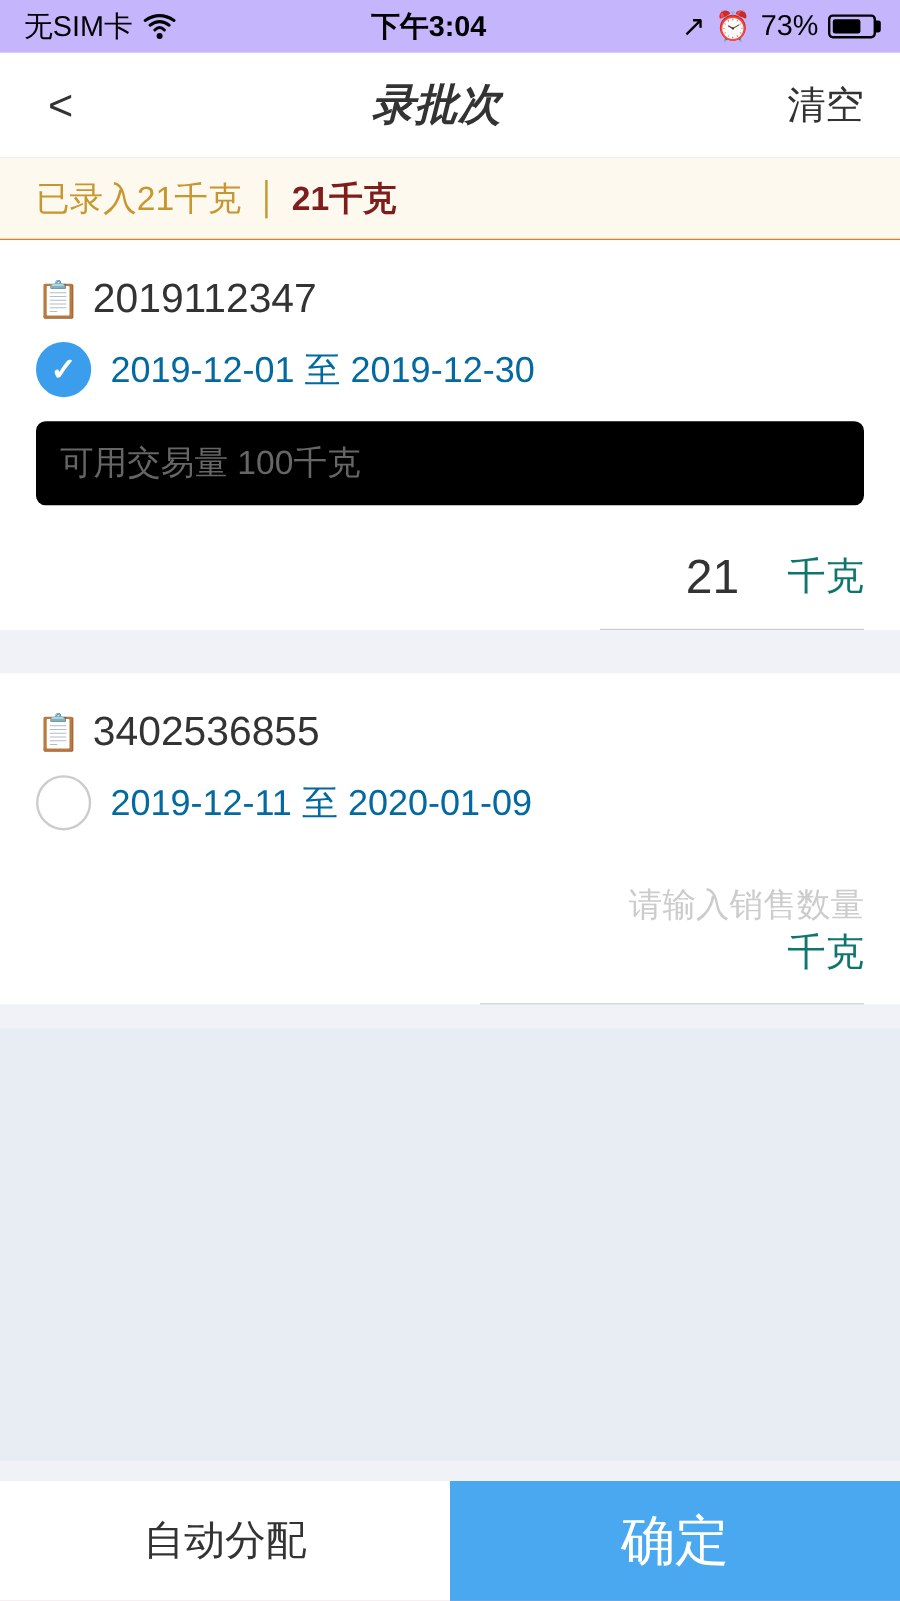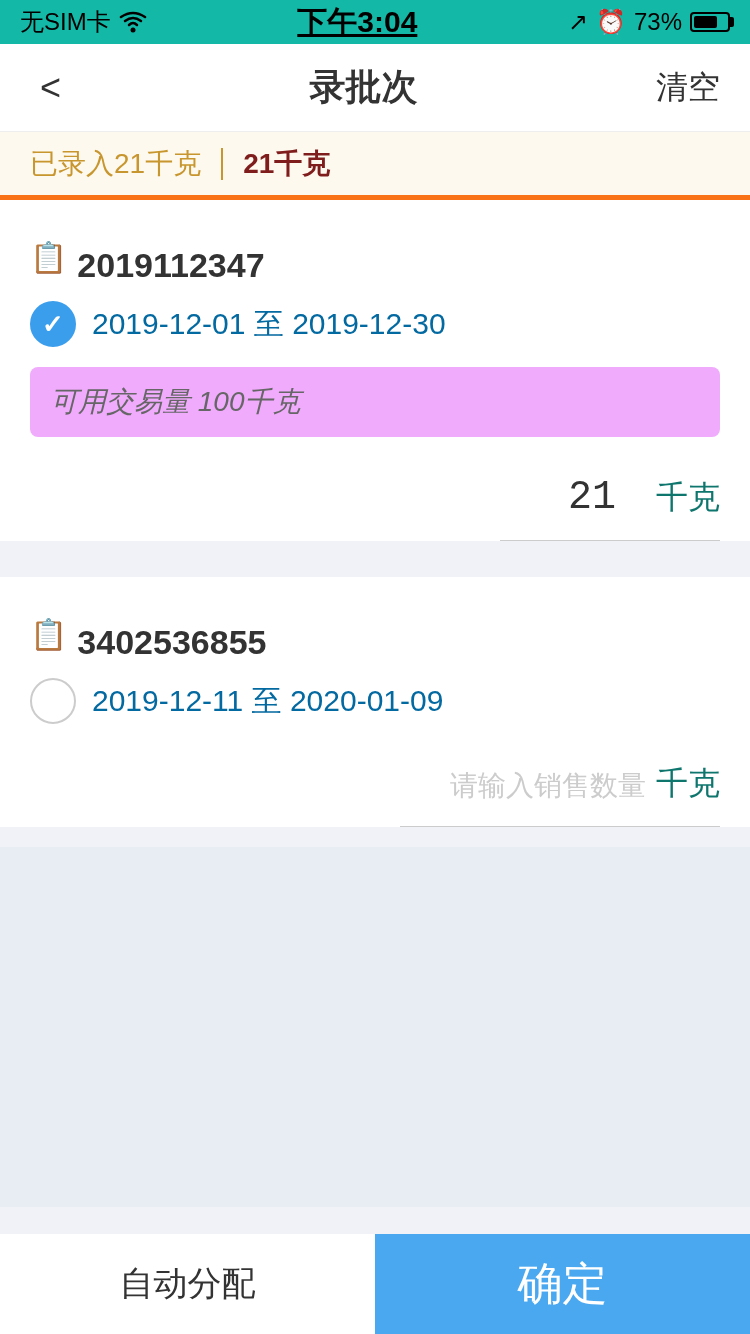--- a/index.html
+++ b/index.html
@@ -11,37 +11,36 @@
       background: #f0f2f7;
       font-size: 28px;
       color: #333;
       overflow-x: hidden;
     }
 
     
     .status-bar {
       width: 750px;
       height: 44px;
-      background: #14b8a6;
+      background: #c4b5fd;
       display: flex;
       align-items: center;
       justify-content: space-between;
       padding: 0 20px;
       font-size: 24px;
       color: #000;
     }
     .status-left {
       display: flex;
       align-items: center;
       gap: 8px;
     }
     .status-center {
-      font-size: 30px;
+      font-size: 24px;
       font-weight: 600;
-      text-decoration: underline;
     }
     .status-right {
       display: flex;
       align-items: center;
       gap: 8px;
       font-size: 24px;
     }
     .battery {
       width: 40px;
       height: 20px;
@@ -84,37 +83,38 @@
     .nav-back {
       font-size: 36px;
       color: #333;
       cursor: pointer;
       padding: 10px;
     }
     .nav-title {
       font-size: 36px;
       font-weight: 600;
       color: #333;
+      font-style: italic;
     }
     .nav-clear {
       font-size: 32px;
       color: #333;
       cursor: pointer;
     }
 
     
     .info-banner {
       width: 750px;
       height: 68px;
       background: #fef9ee;
       display: flex;
       align-items: center;
       padding: 0 30px;
       gap: 20px;
-      border-bottom: 5px solid #f97316;
+      border-bottom: 1px solid #f97316;
     }
     .info-label {
       font-size: 28px;
       color: #c8962e;
     }
     .info-divider {
       width: 2px;
       height: 32px;
       background: #c8962e;
     }
@@ -138,23 +138,22 @@
     }
     .batch-icon {
       display: inline-flex;
       align-items: center;
       justify-content: center;
       font-size: 30px;
       color: #666;
     }
     .batch-id {
       font-size: 34px;
-      font-weight: 700;
-      color: #333;
-      margin-top: 16px;
+      font-weight: 400;
+      color: #333;
     }
     .card-row {
       display: flex;
       align-items: center;
       gap: 16px;
       margin-bottom: 20px;
     }
     .radio-circle {
       width: 46px;
       height: 46px;
@@ -174,27 +173,26 @@
       content: '✓';
       color: #fff;
       font-size: 26px;
       font-weight: 700;
     }
     .date-range {
       font-size: 30px;
       color: #0369a1;
     }
     .available-box {
-      background: #f0abfc;
+      background: #000000;
       border-radius: 8px;
       padding: 16px 20px;
       margin-bottom: 20px;
       font-size: 28px;
       color: #666;
-      font-style: italic;
     }
     .qty-input {
       font-size: 36px;
       font-weight: 600;
       color: #333;
       text-align: right;
       border: none;
       outline: none;
       background: transparent;
       width: 200px;
@@ -262,32 +260,32 @@
       font-family: Liberation Mono, monospace;
     }
 
     .card-separator {
       height: 16px;
       background: #f0f2f7;
     }
 
     .batch1-input-section {
       display: flex;
-      align-items: center;
-      justify-content: flex-end;
-      padding: 18px 0 10px 0;
-      margin-bottom: 10px;
-      font-family: Liberation Mono, monospace;
-    }
-    .batch2-input-section {
-      display: flex;
       align-items: flex-start;
       justify-content: flex-end;
       padding: 18px 0 10px 0;
       margin-bottom: 10px;
+    }
+    .batch2-input-section {
+      display: flex;
+      align-items: flex-end;
+      justify-content: flex-end;
+      padding: 18px 0 10px 0;
+      margin-bottom: 10px;
+      flex-direction: column;
     }
   </style>
 </head>
 <body>
 
 <div class="status-bar">
   <div class="status-left">
     <span>无SIM卡</span>
     <svg width="28" height="22" viewBox="0 0 28 22">
       <path d="M14 18 Q14 18 14 18" stroke="#000" stroke-width="3" fill="none"></path>

